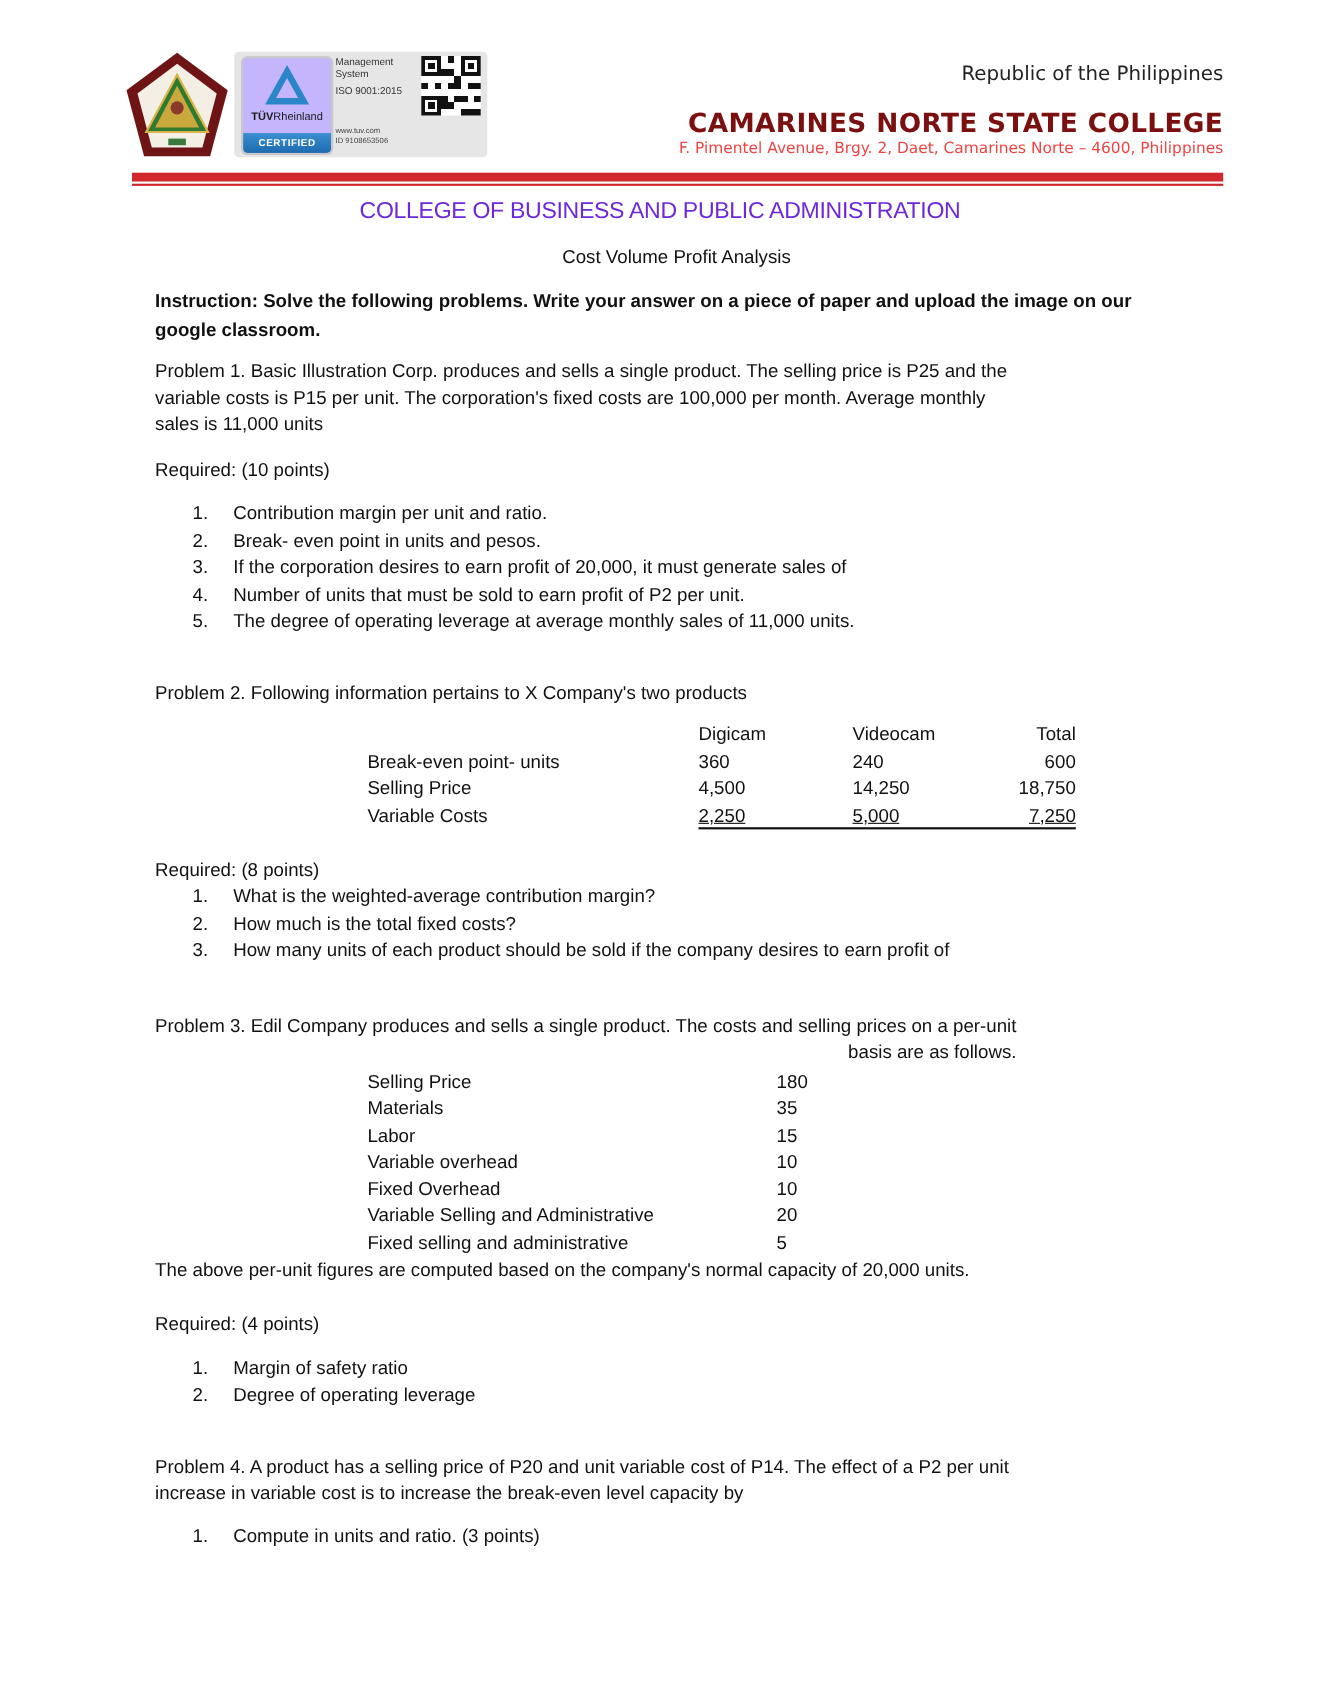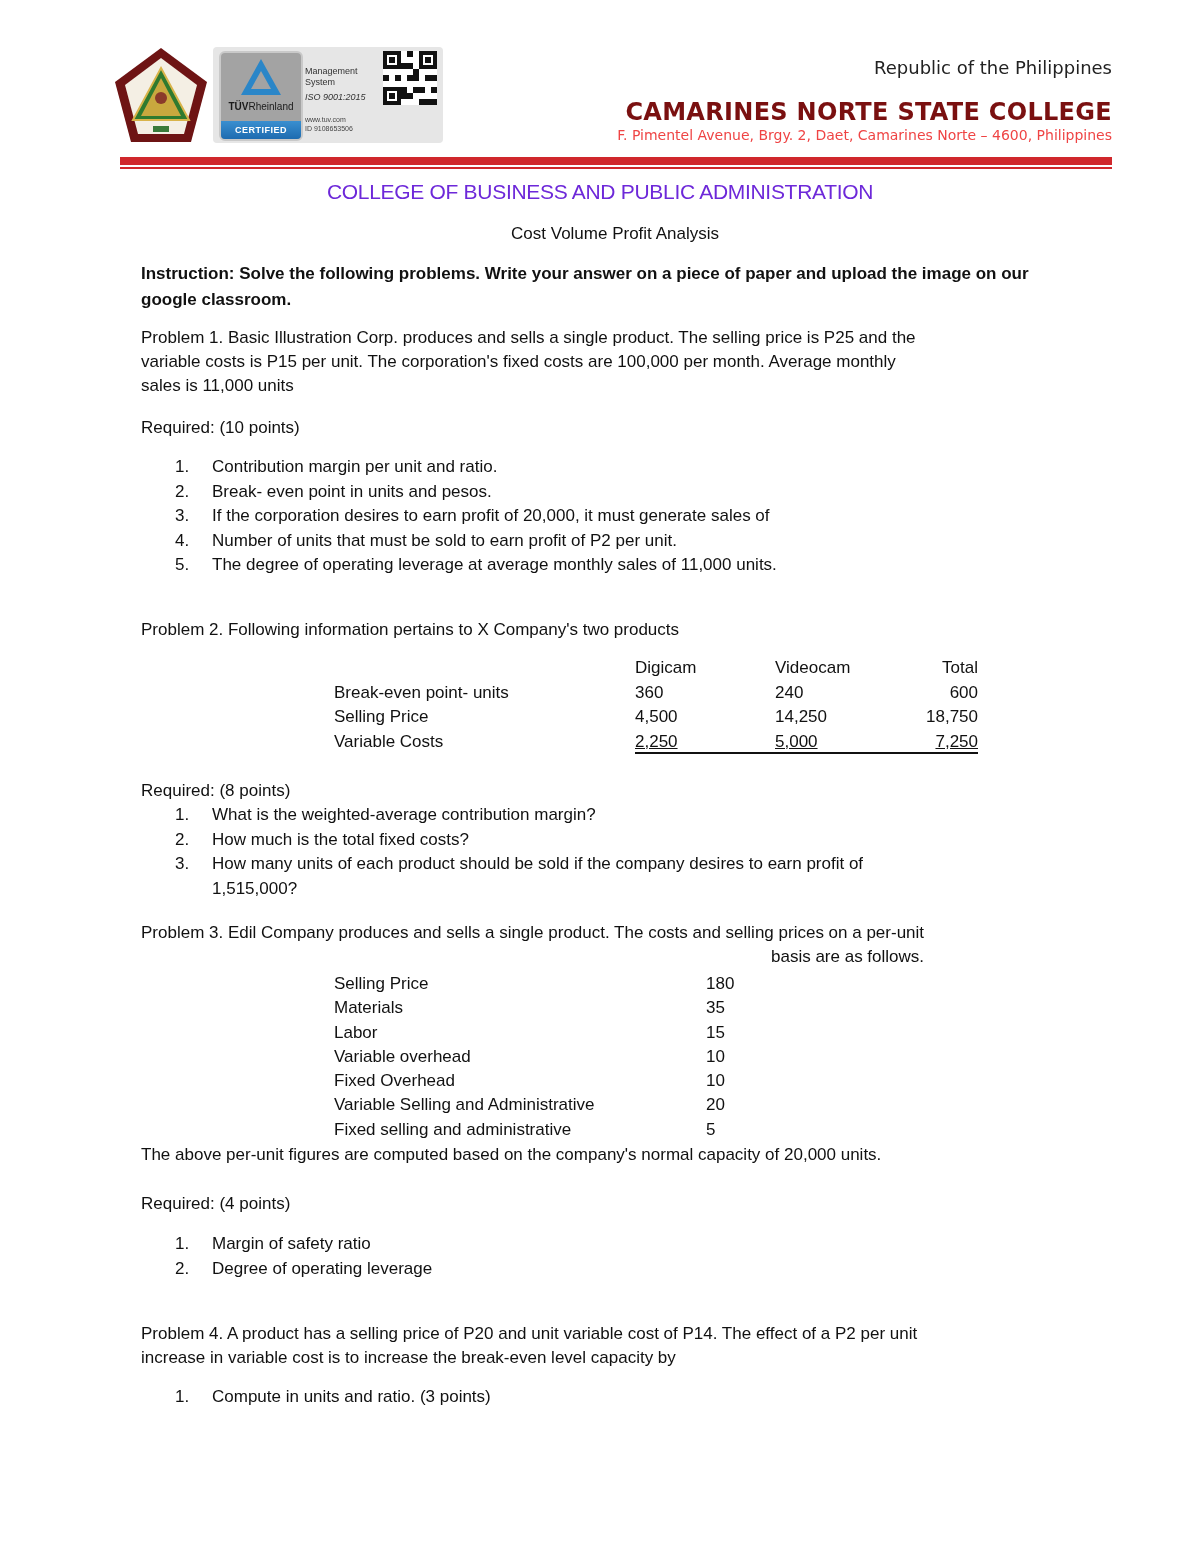--- a/index.html
+++ b/index.html
@@ -1,26 +1,26 @@
 <!DOCTYPE html>
 <html><head>
 <meta charset="utf-8">
 <style>
   html, body { margin: 0; padding: 0; background: #ffffff; }
   body { width: 1200px; height: 1553px; position: relative; overflow: hidden;
          font-family: "Liberation Sans", sans-serif; color: #111; }
   .abs { position: absolute; }
   .seal { left: 113px; top: 46px; width: 96px; height: 100px; }
   .tuv { left: 213px; top: 47px; width: 230px; height: 96px; background: #e6e6e6; border-radius: 4px; }
-  .tuv-box { position: absolute; left: 6px; top: 4px; width: 80px; height: 86px; background: #a3a3a3; border: 2px solid #c9c9c9; border-radius: 6px; overflow: hidden; }
+  .tuv-box { position: absolute; left: 6px; top: 4px; width: 80px; height: 86px; background: #c4b5fd; border: 2px solid #c9c9c9; border-radius: 6px; overflow: hidden; }
   .tuv-brand { position: absolute; left: 0; right: 0; top: 48px; text-align: center; font-size: 10px; font-weight: bold; color: #1a1a1a; }
   .tuv-brand span { font-weight: normal; }
   .tuv-cert { position: absolute; left: 0; right: 0; bottom: 0; height: 18px; background: linear-gradient(#3a8fd0,#1d6bb0); color: #fff; font-size: 9px; font-weight: bold; text-align: center; line-height: 18px; letter-spacing: 0.5px; }
-  .tuv-text { position: absolute; left: 92px; top: 19px; font-size: 9px; color: #333; line-height: 11px; }
-  .tuv-text .iso { margin-top: 4px; font-style: italic; }
+  .tuv-text { position: absolute; left: 92px; top: 4px; font-size: 9px; color: #333; line-height: 11px; }
+  .tuv-text .iso { margin-top: 4px; }
   .tuv-url { position: absolute; left: 92px; top: 68px; font-size: 7px; color: #444; line-height: 9px; }
   .qr { position: absolute; left: 170px; top: 4px; width: 54px; height: 54px; background: #fff; }
   .rep { right: 88px; top: 57px; font-family: "DejaVu Sans", sans-serif; font-size: 18px; color: #222; text-align: right; }
   .college { right: 88px; top: 82px; font-family: "DejaVu Sans", sans-serif; font-size: 24px; font-weight: bold; color: #7a1010; text-align: right; letter-spacing: 0.3px; margin-top: 16px; }
   .addr { right: 88px; top: 127px; font-family: "DejaVu Sans", sans-serif; font-size: 14px; color: #ef4444; text-align: left; }
   .bar1 { left: 120px; top: 157px; width: 992px; height: 8px; background: #d0282c; }
   .bar2 { left: 120px; top: 167px; width: 992px; height: 2px; background: #d0282c; }
   .cbpa { left: 0; width: 1200px; top: 180px; text-align: center; font-size: 21px; color: #6d28d9; letter-spacing: -0.3px; }
   .subtitle { left: 0; width: 1230px; top: 224px; text-align: center; font-size: 17px; }
   .txt { font-size: 17px; line-height: 24px; }
@@ -175,24 +175,20 @@
       <span>What is the weighted-average contribution margin?</span>
     </div>
   <div class="row">
       <span class="num">2.</span>
       <span>How much is the total fixed costs?</span>
     </div>
   <div class="row">
       <span class="num">3.</span>
       <span>How many units of each product should be sold if the company desires to earn profit of</span>
     </div>
-  <div class="row">
-      <span class="num"></span>
-      <span>1,515,000?</span>
-    </div>
 </div>
 
 <div class="abs left txt" style="top:921px;text-align:right;">
   <div>Problem 3. Edil Company produces and sells a single product. The costs and selling prices on a per-unit</div>
   <div>basis are as follows.</div>
 </div>
 <div class="abs t3">
   <div class="r">
       <span class="c0">Selling Price</span>
       <span>180</span>

